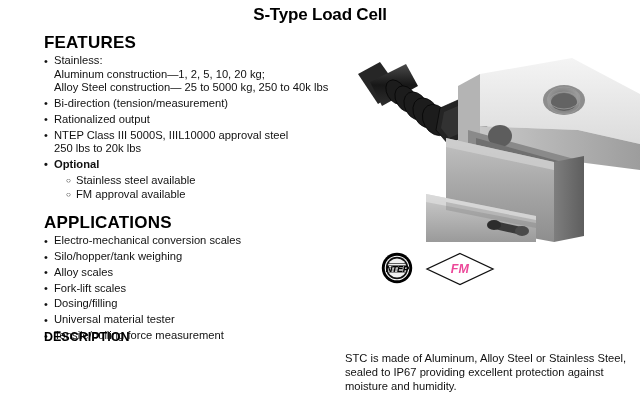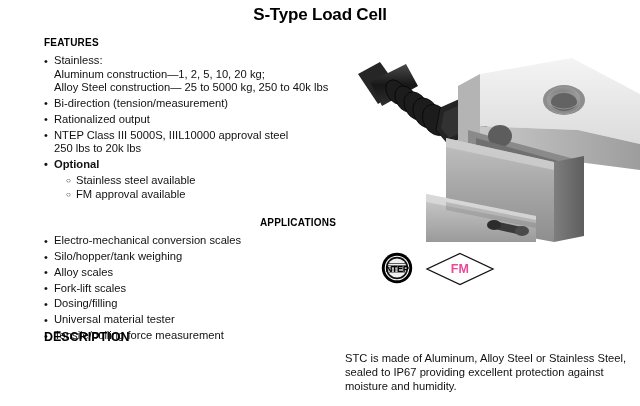--- a/index.html
+++ b/index.html
@@ -19,24 +19,24 @@
     position:absolute;top:5px;left:0;width:640px;
     text-align:center;
     font-size:17px;font-weight:bold;letter-spacing:-0.2px;
     color:#000;
   }
 
   
   .left-col{position:absolute;left:44px;top:36px;width:292px;}
 
   .section-head{
-    font-size:10px;font-weight:bold;letter-spacing:0.2px;
+    font-size:17px;font-weight:bold;letter-spacing:0.2px;
     color:#000;margin:0 0 4px 0;line-height:14px;
   }
-  .gap-before{margin-top:15px;text-align:right;}
+  .gap-before{margin-top:15px;}
 
   ul.blist{list-style:none;margin:0;padding:0;}
   ul.blist > li{
     position:relative;padding-left:10px;
     font-size:11.2px;line-height:13.6px;color:#111;
     margin-bottom:2.2px;
   }
   ul.blist > li .dot{
     position:absolute;left:0;top:-0.5px;font-size:11px;line-height:14px;
   }
@@ -65,21 +65,21 @@
   }
   .desc-col-b{
     position:absolute;left:345px;top:352px;width:288px;
     font-size:11.2px;line-height:13.8px;color:#111;
   }
 
   
   .photo{position:absolute;left:340px;top:52px;width:300px;height:190px;}
 
   
-  .certs{position:absolute;left:378px;top:250px;width:120px;height:44px;}
+  .certs{position:absolute;left:378px;top:250px;width:120px;height:44px;font-style:italic;}
   .ntep{position:absolute;left:3px;top:2px;width:32px;height:32px;}
   .fm{position:absolute;left:47px;top:2px;width:70px;height:34px;}
   .fm-label{
     position:absolute;left:0;top:0;width:70px;height:34px;
     display:flex;align-items:center;justify-content:center;
     font-size:12.5px;font-weight:bold;color:#ec4899;letter-spacing:0.3px;
   }
 </style>
 </head>
 <body>

